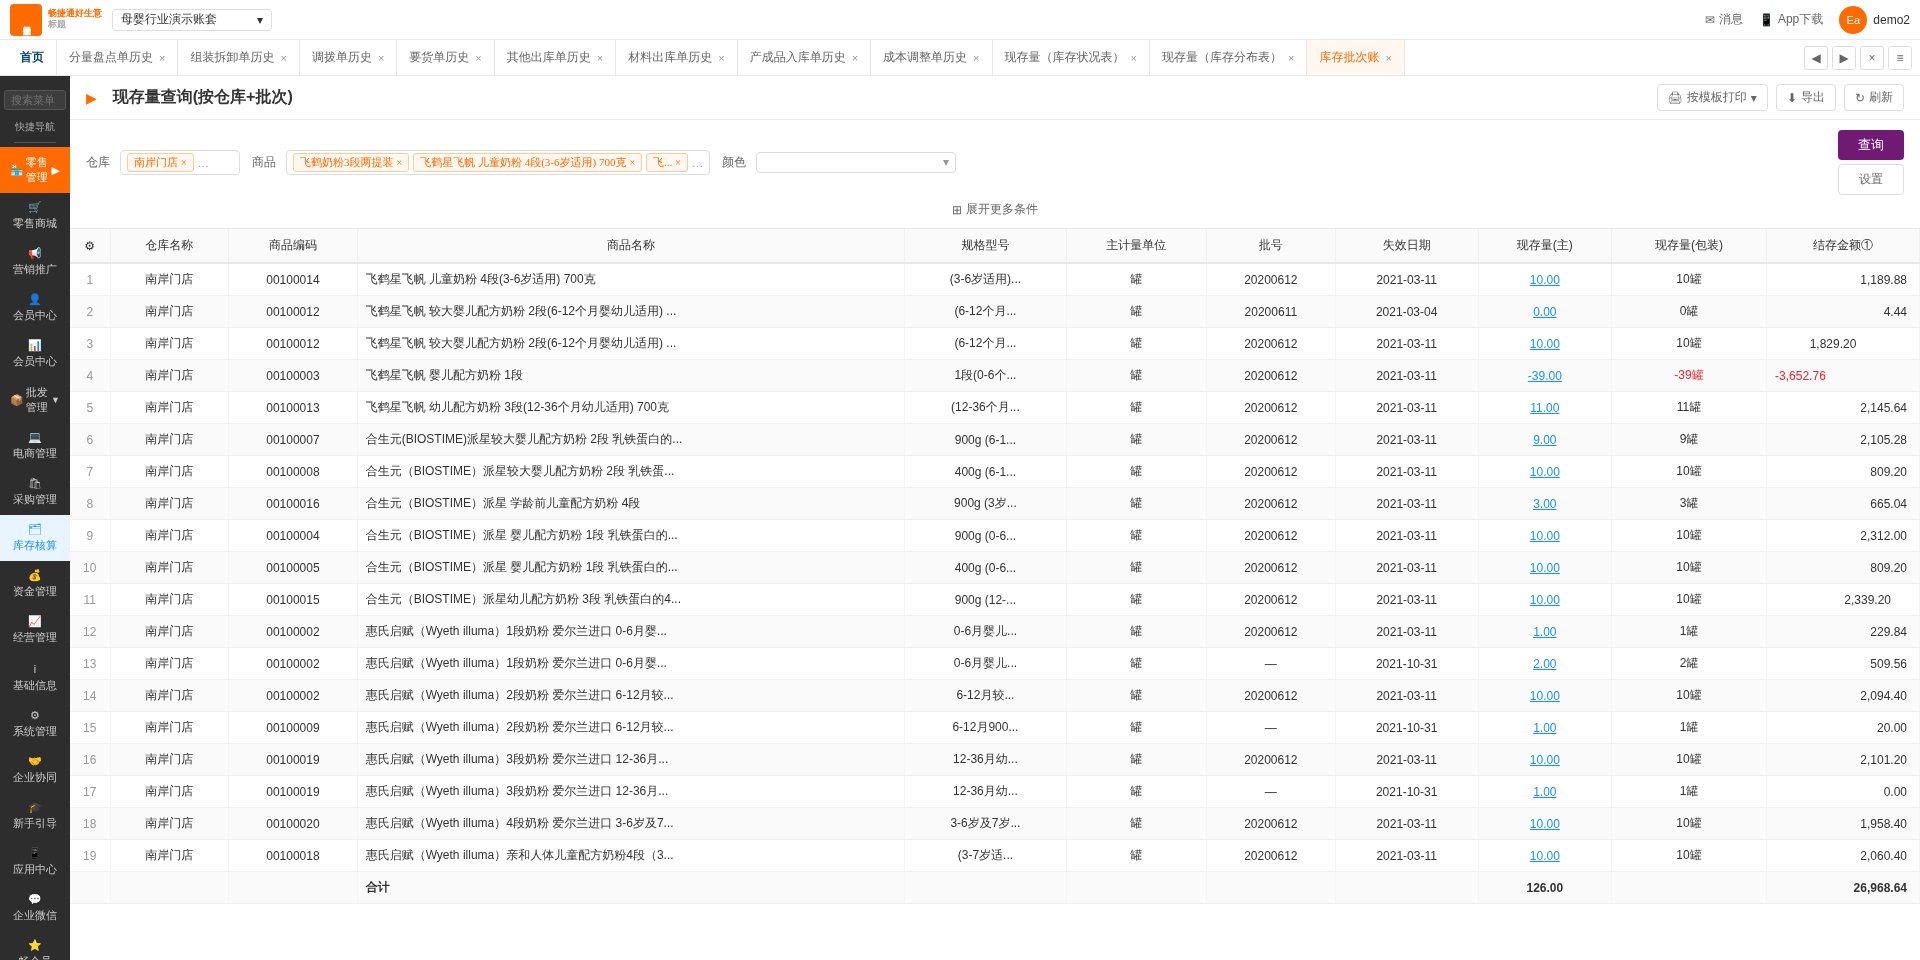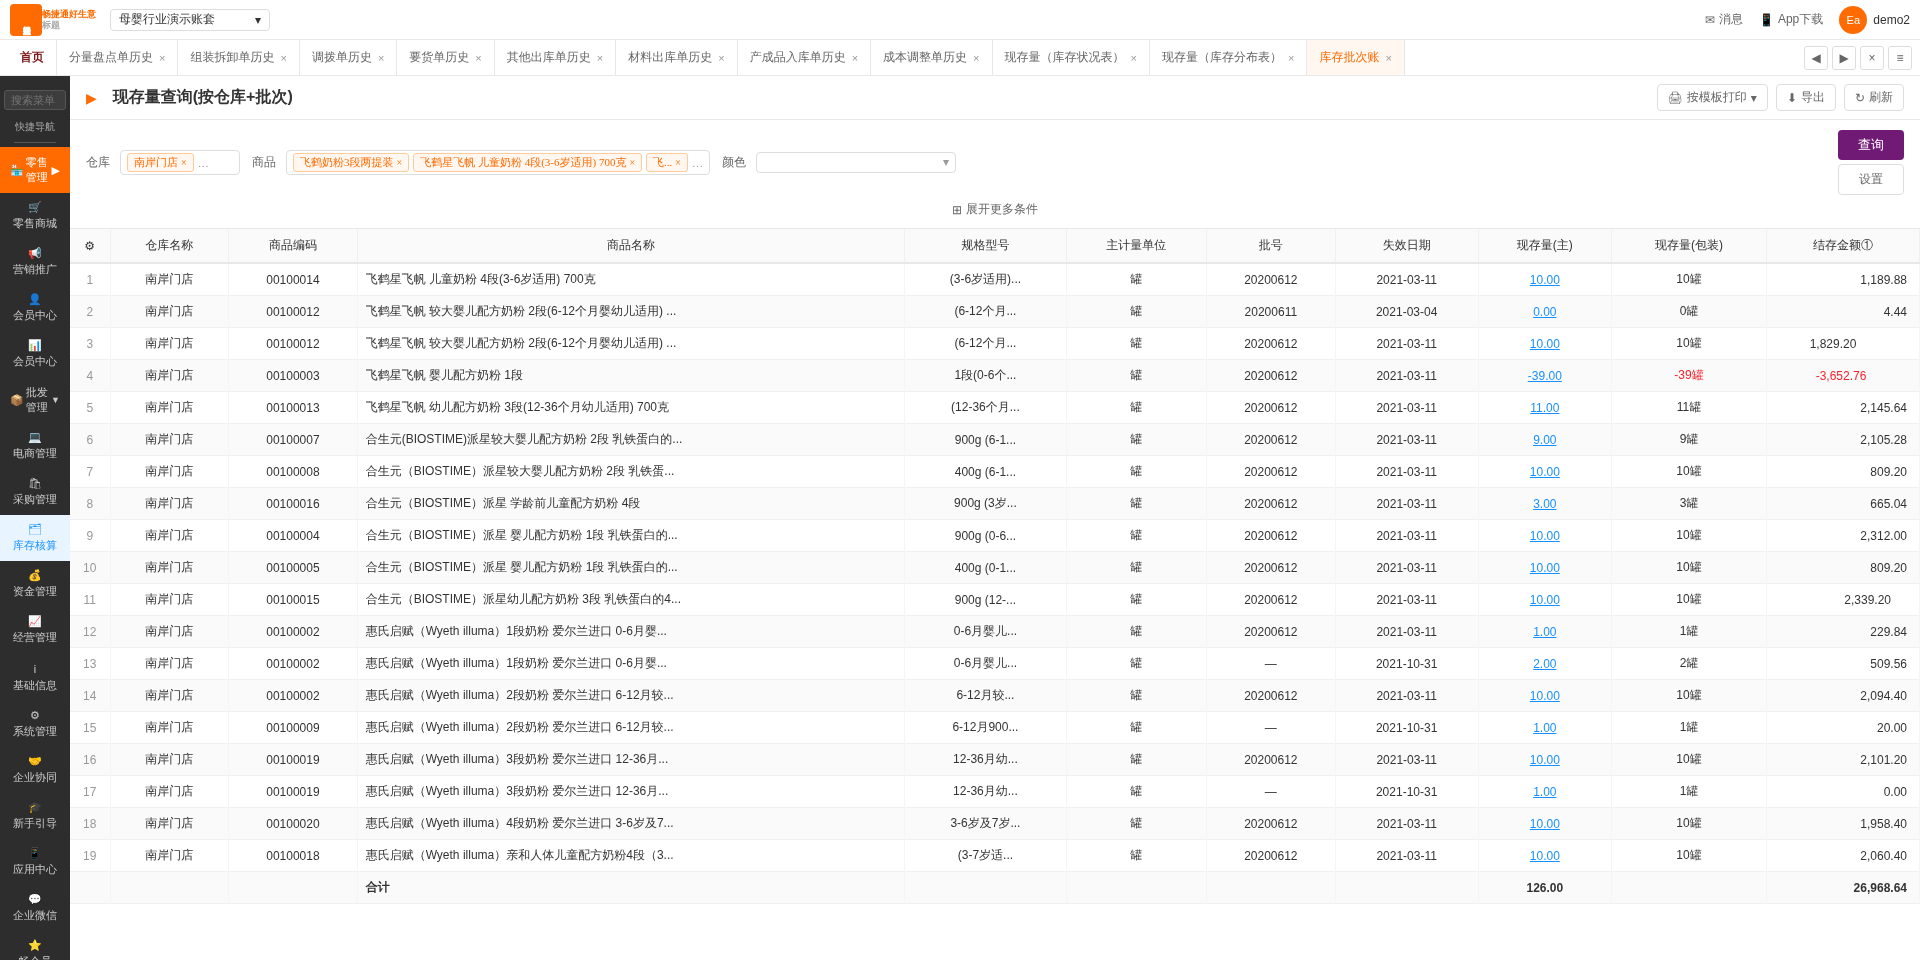--- a/index.html
+++ b/index.html
@@ -3,21 +3,21 @@
   <meta charset="utf-8">
   <style>
     * { box-sizing: border-box; margin: 0; padding: 0; }
     body { font-family: 'Microsoft YaHei', Arial, sans-serif; font-size: 12px; background: #f5f5f5; color: #333; overflow: hidden; width: 1920px; height: 960px; }
 
     
     .top-bar {
       display: flex; align-items: center; background: #fff; height: 40px;
       border-bottom: 1px solid #e8e8e8; padding: 0 10px; gap: 10px;
     }
-    .logo-area { display: flex; align-items: center; min-width: 90px; }
+    .logo-area { display: flex; align-items: center; gap: 6px; min-width: 90px; font-family: Liberation Mono, monospace; }
     .logo-icon { width: 32px; height: 32px; background: #ff6b00; border-radius: 4px; display: flex; align-items: center; justify-content: center; color: #fff; font-size: 10px; font-weight: bold; }
     .logo-text { font-size: 11px; color: #ff6b00; font-weight: bold; line-height: 1.2; }
     .warehouse-selector {
       display: flex; align-items: center; border: 1px solid #ddd; border-radius: 4px;
       padding: 0 8px; height: 22px; font-size: 12px; color: #333; cursor: pointer; gap: 4px; min-width: 160px;
     }
     .top-right { margin-left: auto; display: flex; align-items: center; gap: 16px; }
     .top-btn { display: flex; align-items: center; gap: 4px; font-size: 12px; color: #666; cursor: pointer; }
     .avatar { width: 28px; height: 28px; border-radius: 50%; background: #ff6b00; display: flex; align-items: center; justify-content: center; color: #fff; font-size: 11px; }
     .username { font-size: 12px; color: #333; }
@@ -26,21 +26,21 @@
     .tab-bar {
       display: flex; align-items: center; background: #fff; border-bottom: 1px solid #e8e8e8;
       height: 36px; overflow-x: auto; white-space: nowrap; padding: 0 8px;
     }
     .tab-bar::-webkit-scrollbar { height: 3px; }
     .tab-item {
       display: inline-flex; align-items: center; padding: 0 12px; height: 36px;
       font-size: 12px; color: #666; cursor: pointer; border-right: 1px solid #e8e8e8;
       white-space: nowrap; gap: 4px;
     }
-    .tab-item.home { color: #7f1d1d; font-weight: bold; }
+    .tab-item.home { color: #0c4a6e; font-weight: bold; }
     .tab-item.active { color: #ff6b00; background: #fff7f0; }
     .tab-item .close-x { color: #999; font-size: 11px; margin-left: 2px; }
     .tab-nav-btns { display: flex; align-items: center; gap: 4px; margin-left: auto; }
     .tab-nav-btn { width: 24px; height: 24px; border: 1px solid #ddd; border-radius: 3px; display: flex; align-items: center; justify-content: center; cursor: pointer; font-size: 12px; color: #666; background: #fff; }
     .tab-close-all { width: 24px; height: 24px; border: 1px solid #ddd; border-radius: 3px; display: flex; align-items: center; justify-content: center; cursor: pointer; font-size: 12px; color: #666; background: #fff; }
 
     
     .main-layout { display: flex; height: calc(960px - 40px - 36px); }
 
     
@@ -454,21 +454,21 @@
       <td class="row-num">4</td>
       <td>南岸门店</td>
       <td>00100003</td>
       <td class="name-col" title="飞鹤星飞帆 婴儿配方奶粉 1段">飞鹤星飞帆 婴儿配方奶粉 1段</td>
       <td>1段(0-6个...</td>
       <td>罐</td>
       <td>20200612</td>
       <td>2021-03-11</td>
       <td class=" negative"><span class="underline-val negative">-39.00</span></td>
       <td class=" negative">-39罐</td>
-      <td class=" negative" style="text-align:center;padding-right:12px;">-3,652.76</td>
+      <td class=" negative" style="text-align:left;padding-right:12px;">-3,652.76</td>
     </tr>
             <tr>
       <td class="row-num">5</td>
       <td>南岸门店</td>
       <td>00100013</td>
       <td class="name-col" title="飞鹤星飞帆 幼儿配方奶粉 3段(12-36个月幼儿适用) 700克">飞鹤星飞帆 幼儿配方奶粉 3段(12-36个月幼儿适用) 700克</td>
       <td>(12-36个月...</td>
       <td>罐</td>
       <td>20200612</td>
       <td>2021-03-11</td>
@@ -526,21 +526,21 @@
       <td>2021-03-11</td>
       <td class=""><span class="underline-val">10.00</span></td>
       <td class="">10罐</td>
       <td class="" style="text-align:right;padding-right:12px;">2,312.00</td>
     </tr>
             <tr class="alt">
       <td class="row-num">10</td>
       <td>南岸门店</td>
       <td>00100005</td>
       <td class="name-col" title="合生元（BIOSTIME）派星 婴儿配方奶粉 1段 乳铁蛋白的...">合生元（BIOSTIME）派星 婴儿配方奶粉 1段 乳铁蛋白的...</td>
-      <td>400g (0-1...</td>
+      <td>400g (0-6...</td>
       <td>罐</td>
       <td>20200612</td>
       <td>2021-03-11</td>
       <td class=""><span class="underline-val">10.00</span></td>
       <td class="">10罐</td>
       <td class="" style="text-align:right;padding-right:12px;">809.20</td>
     </tr>
             <tr>
       <td class="row-num">11</td>
       <td>南岸门店</td>

